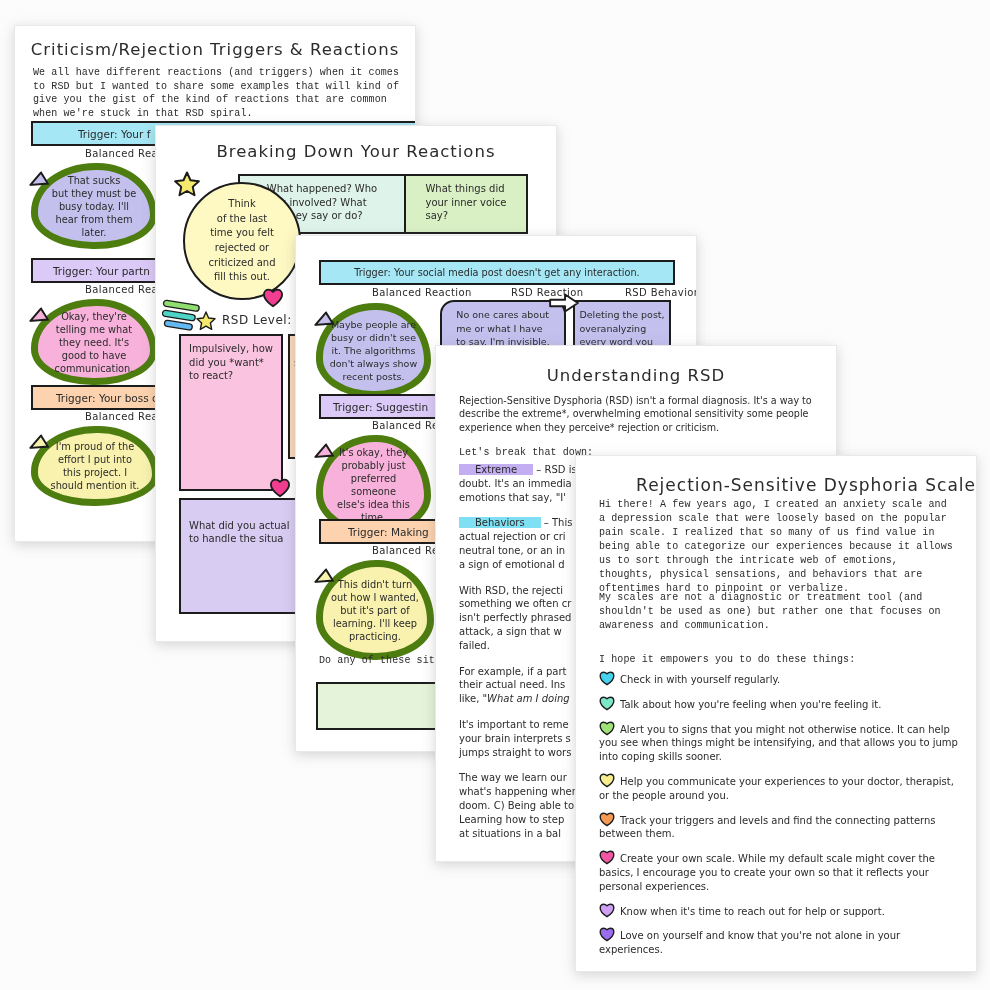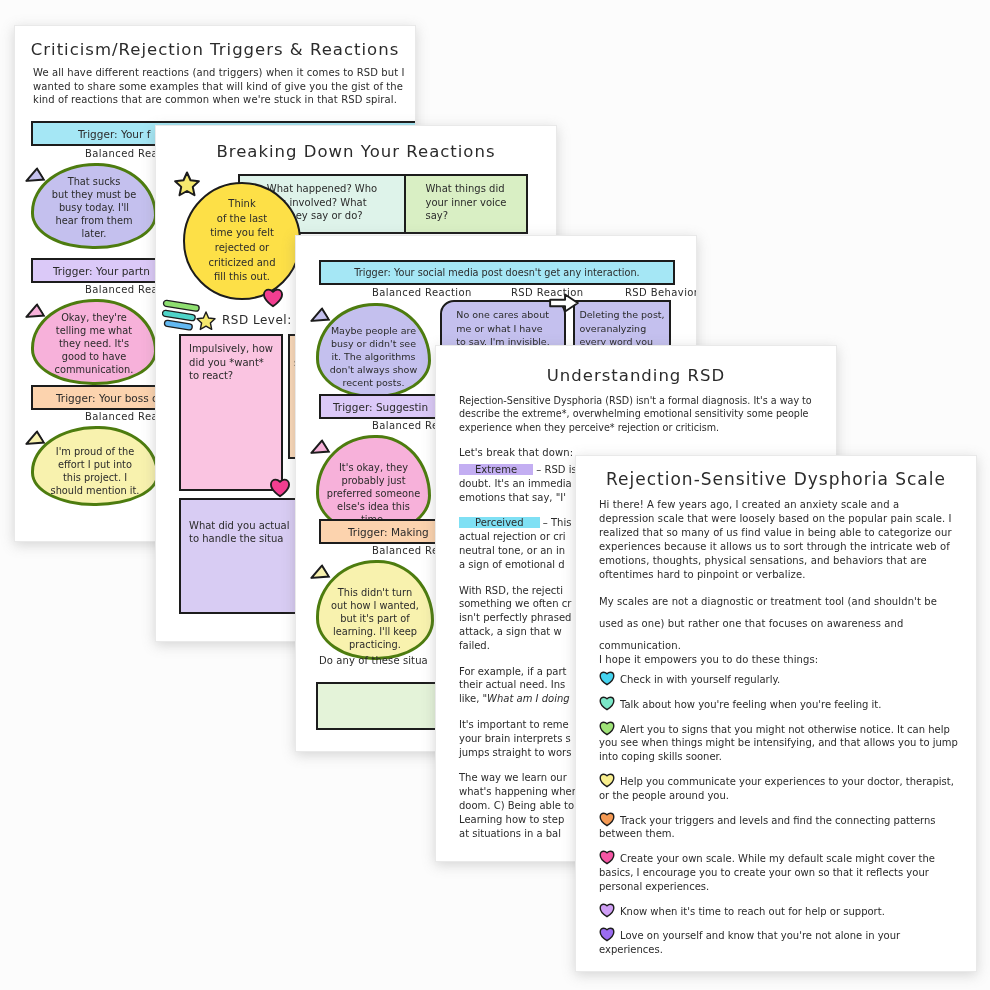--- a/index.html
+++ b/index.html
@@ -12,31 +12,31 @@
     border:1px solid #e9e9e9;box-shadow:0 3px 12px rgba(110,110,110,0.28);
     overflow:hidden;
   }
   #p1{left:14px;top:25px;z-index:1}
   #p2{left:155px;top:125px;z-index:2}
   #p3{left:295px;top:235px;z-index:3}
   #p4{left:435px;top:345px;z-index:4}
   #p5{left:575px;top:455px;z-index:5}
 
   .ttl{position:absolute;left:0;right:0;text-align:center;font-size:16.5px;letter-spacing:1px;white-space:nowrap;}
-  .txt{font-size:10px;line-height:13.5px;letter-spacing:0.1px;}
+  .txt{font-size:10px;line-height:13.5px;letter-spacing:0.1px;font-family:Liberation Mono, monospace;}
   .pre{white-space:pre-line;}
   .abs{position:absolute;}
   .bar{
     position:absolute;height:21px;border:2px solid #1c1c1c;
     display:flex;align-items:center;font-size:10.5px;white-space:nowrap;overflow:hidden;
   }
   .lab{position:absolute;font-size:10px;letter-spacing:0.4px;white-space:nowrap;margin-left:48px;}
   .bubble{
-    position:absolute;border:3px solid #4d7c0f;border-radius:52% 48% 50% 50% / 58% 62% 40% 42%;
-    display:flex;align-items:flex-end;justify-content:center;text-align:center;
+    position:absolute;border:7px solid #4d7c0f;border-radius:52% 48% 50% 50% / 58% 62% 40% 42%;
+    display:flex;align-items:center;justify-content:center;text-align:center;
     font-size:9.8px;line-height:13px;padding:6px 5px;box-sizing:border-box;
   }
   .tail{position:absolute;left:-9px;top:4px;transform:rotate(-28deg);}
   .box{
     position:absolute;border:2px solid #1c1c1c;box-sizing:border-box;
     font-size:10px;line-height:13.5px;
   }
   .boxc{display:flex;align-items:flex-start;justify-content:center;text-align:left;padding-top:6px;}
   .circle{
     position:absolute;border:2.5px solid #1c1c1c;border-radius:50%;
@@ -109,21 +109,21 @@
     <span>What happened? Who
 was involved? What
 did they say or do?</span>
   </div>
   <div class="box boxc pre" style="left: 248px; top: 48px; width: 124px; height: 60px; background: rgb(217, 239, 196);">
     <span>What things did
 your inner voice
 say?</span>
   </div>
 
-  <div class="circle pre" style="left: 27px; top: 56px; width: 114px; height: 114px; background: #fde047;">
+  <div class="circle pre" style="left: 27px; top: 56px; width: 114px; height: 114px; background: #fef9c3;">
     <span>Think
 of the last
 time you felt
 rejected or
 criticized and
 fill this out.</span>
   </div>
   <svg class="abs" style="left:16px;top:44px;z-index:2;" width="30" height="30" viewBox="0 0 24 24">
     <path d="M12 2 L14.8 8.2 L21.5 9 L16.6 13.5 L18 20.2 L12 16.8 L6 20.2 L7.4 13.5 L2.5 9 L9.2 8.2 Z" stroke="#1c1c1c" stroke-width="1.6" stroke-linejoin="round" fill="#f5e96e"></path>
   </svg>
@@ -225,21 +225,21 @@
 
 <div class="page" id="p4">
   <div class="ttl" style="top:20px;">Understanding RSD</div>
   <div class="abs" style="left:23px;top:48px;width:358px;font-size:9.6px;line-height:13.4px;">Rejection-Sensitive Dysphoria (RSD) isn't a formal diagnosis. It's a way to describe the extreme*, overwhelming emotional sensitivity some people experience when they perceive* rejection or criticism.</div>
   <div class="abs txt nowrap" style="left:23px;top:100px;">Let's break that down:</div>
 
   <div class="abs p4body" style="left:23px;top:117px;width:340px;">
     <p class="pre"><span class="hl" style="background: rgb(195, 174, 242);">Extreme</span><span> – RSD isn't
 doubt. It's an immedia
 emotions that say, "I'</span></p>
-    <p class="pre"><span class="hl" style="background: rgb(127, 224, 244);">Perceived</span><span> – This is a
+    <p class="pre"><span class="hl" style="background: rgb(127, 224, 244);">Behaviors</span><span> – This is a
 actual rejection or cri
 neutral tone, or an in
 a sign of emotional d</span></p>
     <p class="pre">With RSD, the rejecti
 something we often cr
 isn't perfectly phrased
 attack, a sign that w
 failed.</p>
     <p class="pre"><span>For example, if a part
 their actual need. Ins
@@ -249,23 +249,23 @@
 jumps straight to wors</p>
     <p class="pre">The way we learn our
 what's happening when
 doom. C) Being able to
 Learning how to step
 at situations in a bal</p>
   </div>
 </div>
 
 <div class="page" id="p5">
-  <div class="ttl" style="top:13px;font-size:17px;">Rejection-Sensitive Dysphoria Scale</div>
+  <div class="ttl" style="top:19px;font-size:17px;text-align:right;">Rejection-Sensitive Dysphoria Scale</div>
   <div class="abs txt" style="left:23px;top:42px;width:358px;line-height:14px;">Hi there! A few years ago, I created an anxiety scale and a depression scale that were loosely based on the popular pain scale. I realized that so many of us find value in being able to categorize our experiences because it allows us to sort through the intricate web of emotions, thoughts, physical sensations, and behaviors that are oftentimes hard to pinpoint or verbalize.</div>
-  <div class="abs txt" style="left:23px;top:135px;width:358px;line-height:22px;">My scales are not a diagnostic or treatment tool (and shouldn't be used as one) but rather one that focuses on awareness and communication.</div>
+  <div class="abs txt" style="left:23px;top:135px;width:358px;line-height:14px;">My scales are not a diagnostic or treatment tool (and shouldn't be used as one) but rather one that focuses on awareness and communication.</div>
   <div class="abs txt nowrap" style="left:23px;top:197px;">I hope it empowers you to do these things:</div>
 
   <div class="abs" style="left:23px;top:215px;width:360px;">
     <div class="item"><svg width="16" height="15" viewBox="0 0 16 15">
           <path d="M8 13.6 C8 13.6 1.2 9.4 1.2 4.9 C1.2 2.4 3 1.2 4.7 1.2 C6.3 1.2 8 2.8 8 2.8 C8 2.8 9.7 1.2 11.3 1.2 C13 1.2 14.8 2.4 14.8 4.9 C14.8 9.4 8 13.6 8 13.6 Z" stroke="#1c1c1c" stroke-width="1.4" fill="#45d4f0"></path>
         </svg><span>Check in with yourself regularly.</span></div>
     <div class="item"><svg width="16" height="15" viewBox="0 0 16 15">
           <path d="M8 13.6 C8 13.6 1.2 9.4 1.2 4.9 C1.2 2.4 3 1.2 4.7 1.2 C6.3 1.2 8 2.8 8 2.8 C8 2.8 9.7 1.2 11.3 1.2 C13 1.2 14.8 2.4 14.8 4.9 C14.8 9.4 8 13.6 8 13.6 Z" stroke="#1c1c1c" stroke-width="1.4" fill="#7be8c8"></path>
         </svg><span>Talk about how you're feeling when you're feeling it.</span></div>
     <div class="item"><svg width="16" height="15" viewBox="0 0 16 15">

